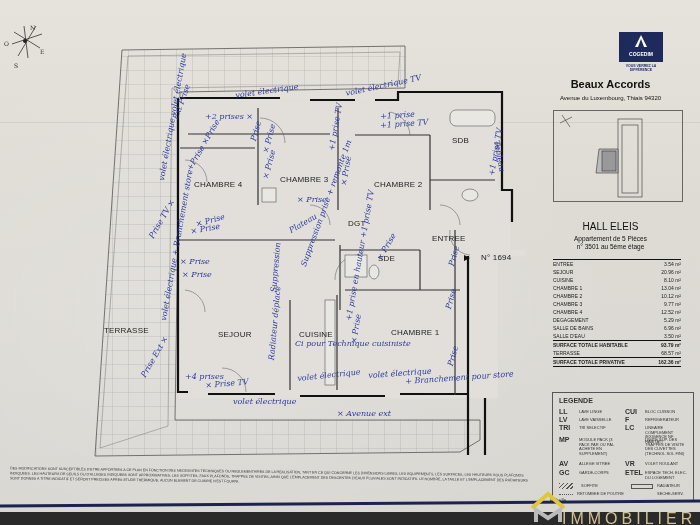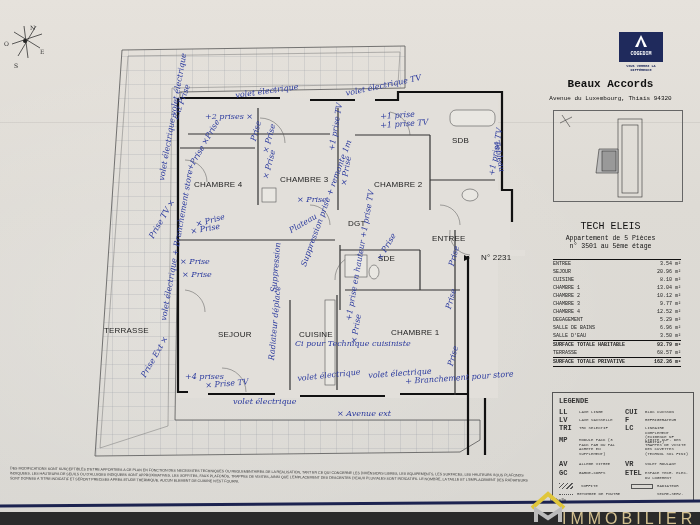--- a/index.html
+++ b/index.html
@@ -3,21 +3,21 @@
 <meta charset="utf-8">
 <style>
   html,body{margin:0;padding:0;}
   body{width:700px;height:525px;overflow:hidden;background:#2a2a2a;font-family:"Liberation Sans",sans-serif;position:relative;}
   .paper{position:absolute;left:0;top:0;width:700px;height:512px;background:linear-gradient(180deg,#e6e2dc 0%,#dedbd5 40%,#d9d7d2 100%);}
   .paper:before{content:"";position:absolute;left:0;top:0;width:700px;height:512px;background:radial-gradient(ellipse at 30% 60%,rgba(255,255,255,.18),rgba(0,0,0,0) 60%);}
   .fold{position:absolute;left:0;top:122px;width:700px;height:1px;background:rgba(0,0,0,.06);}
   .abs{position:absolute;}
   .hw{position:absolute;color:#2b3a9e;font-family:"DejaVu Serif",serif;font-style:italic;font-size:8px;line-height:8px;white-space:nowrap;}
   .room{position:absolute;font-size:8px;color:#222;letter-spacing:.2px;}
-  .sb{position:absolute;left:528px;top:32px;width:165px;height:472px;font-family:Liberation Mono, monospace;}
+  .sb{position:absolute;left:528px;top:32px;width:165px;height:472px;}
   .logo{position:absolute;left:91px;top:0px;width:44px;height:30px;background:#1f2a5c;color:#fff;font-size:5px;text-align:center;}
   .logo .tri{position:absolute;left:16px;top:3px;width:0;height:0;border-left:6px solid transparent;border-right:6px solid transparent;border-bottom:12px solid #fff;}
   .logo .tri:after{content:"";position:absolute;left:-3px;top:4px;border-left:3px solid transparent;border-right:3px solid transparent;border-bottom:8px solid #1f2a5c;}
   .logo .brand{position:absolute;left:0;right:0;top:19px;font-weight:bold;font-size:5px;}
   .tagline{position:absolute;left:91px;top:32px;width:44px;text-align:center;font-size:3.5px;font-weight:bold;color:#1f2a5c;line-height:4px;}
   .proj{position:absolute;left:0;width:165px;text-align:center;color:#111;}
   .stable{position:absolute;left:25px;top:227px;width:128px;font-size:5px;color:#222;}
   .stable .row{display:flex;justify-content:space-between;height:8px;line-height:8px;}
   .stable .hr{height:1px;background:#111;}
   .legend{position:absolute;left:24px;top:360px;width:140px;height:108px;border:1px solid #555;font-size:4px;color:#333;}
@@ -120,21 +120,21 @@
   <span class="room" style="left:280px;top:175px">CHAMBRE 3</span>
   <span class="room" style="left:374px;top:180px">CHAMBRE 2</span>
   <span class="room" style="left:452px;top:136px">SDB</span>
   <span class="room" style="left:348px;top:219px">DGT</span>
   <span class="room" style="left:432px;top:234px">ENTREE</span>
   <span class="room" style="left:378px;top:254px">SDE</span>
   <span class="room" style="left:391px;top:328px">CHAMBRE 1</span>
   <span class="room" style="left:218px;top:330px">SEJOUR</span>
   <span class="room" style="left:299px;top:330px">CUISINE</span>
   <span class="room" style="left:104px;top:326px">TERRASSE</span>
-  <span class="room" style="left:481px;top:253px;font-size:8px">N° 2231</span>
+  <span class="room" style="left:481px;top:253px;font-size:8px">N° 1694</span>
 
   <div id="annotations">
       <span class="hw" style="left: 205px; top: 113px; transform: rotate(0deg); transform-origin: left top;">+2 prises ×</span>
       <span class="hw" style="left: 235px; top: 92px; transform: rotate(-8deg); transform-origin: left top;">volet électrique</span>
       <span class="hw" style="left: 345px; top: 90px; transform: rotate(-12deg); transform-origin: left top;">volet électrique TV</span>
       <span class="hw" style="left: 380px; top: 113px; transform: rotate(-4deg); transform-origin: left top;">+1 prise</span>
       <span class="hw" style="left: 380px; top: 122px; transform: rotate(-4deg); transform-origin: left top;">+1 prise TV</span>
       <span class="hw" style="left: 250px; top: 140px; transform: rotate(-75deg); transform-origin: left top;">Prise</span>
       <span class="hw" style="left: 262px; top: 152px; transform: rotate(-75deg); transform-origin: left top;">× Prise</span>
       <span class="hw" style="left: 262px; top: 178px; transform: rotate(-75deg); transform-origin: left top;">× Prise</span>
@@ -188,21 +188,21 @@
           <line x1="6" y1="12" x2="18" y2="6"></line>
             <line x1="8" y1="4" x2="16" y2="16"></line>
           <rect x="64" y="8" width="24" height="78"></rect>
           <rect x="68" y="14" width="16" height="68"></rect>
           <polygon points="45,38 64,38 64,62 42,62" fill="#bbb"></polygon>
           <rect x="48" y="40" width="14" height="20" fill="#999"></rect>
         </g>
       </svg>
     </div>
 
-    <div class="proj" style="top:189px;font-size:10px">TECH ELEIS</div>
+    <div class="proj" style="top:189px;font-size:10px">HALL ELEIS</div>
     <div class="proj" style="top:203px;font-size:6.5px">Appartement de 5 Pièces</div>
     <div class="proj" style="top:211px;font-size:6.5px">n° 3501 au 5ème étage</div>
 
     <div class="stable">
       <div class="hr"></div>
       <div id="surface-rows">
           <div class="row">
             <span>ENTREE</span>
             <span>3.54 m²</span>
           </div>

